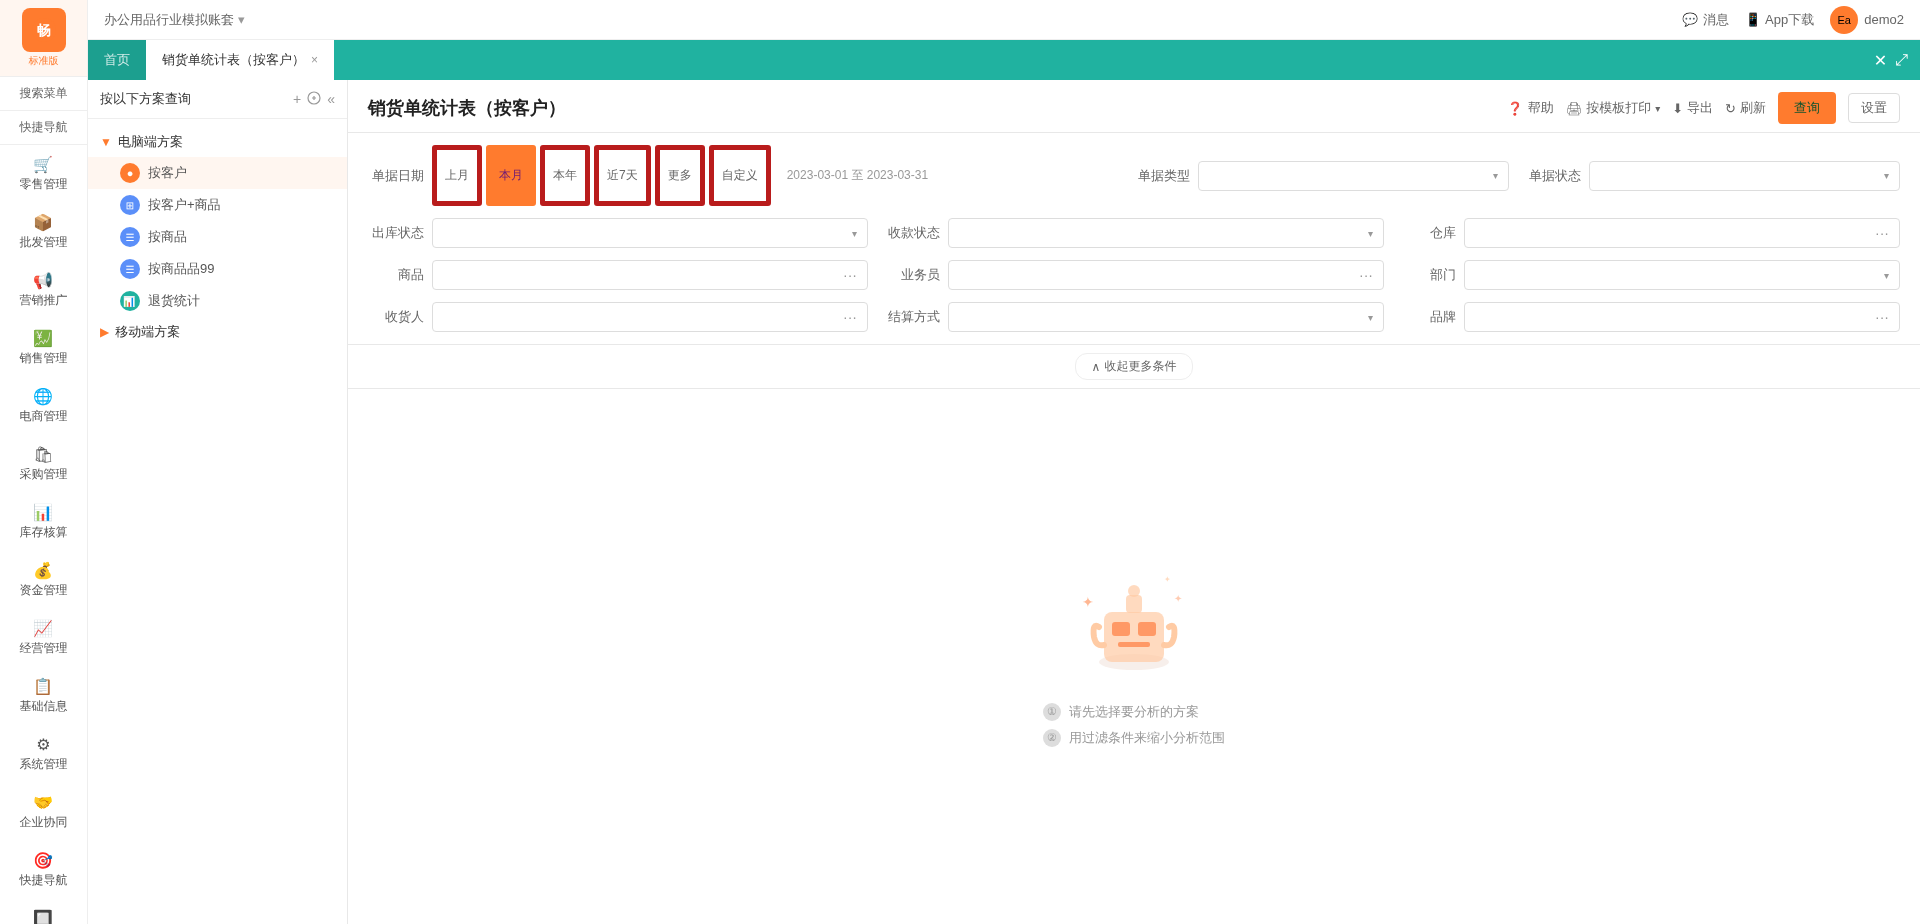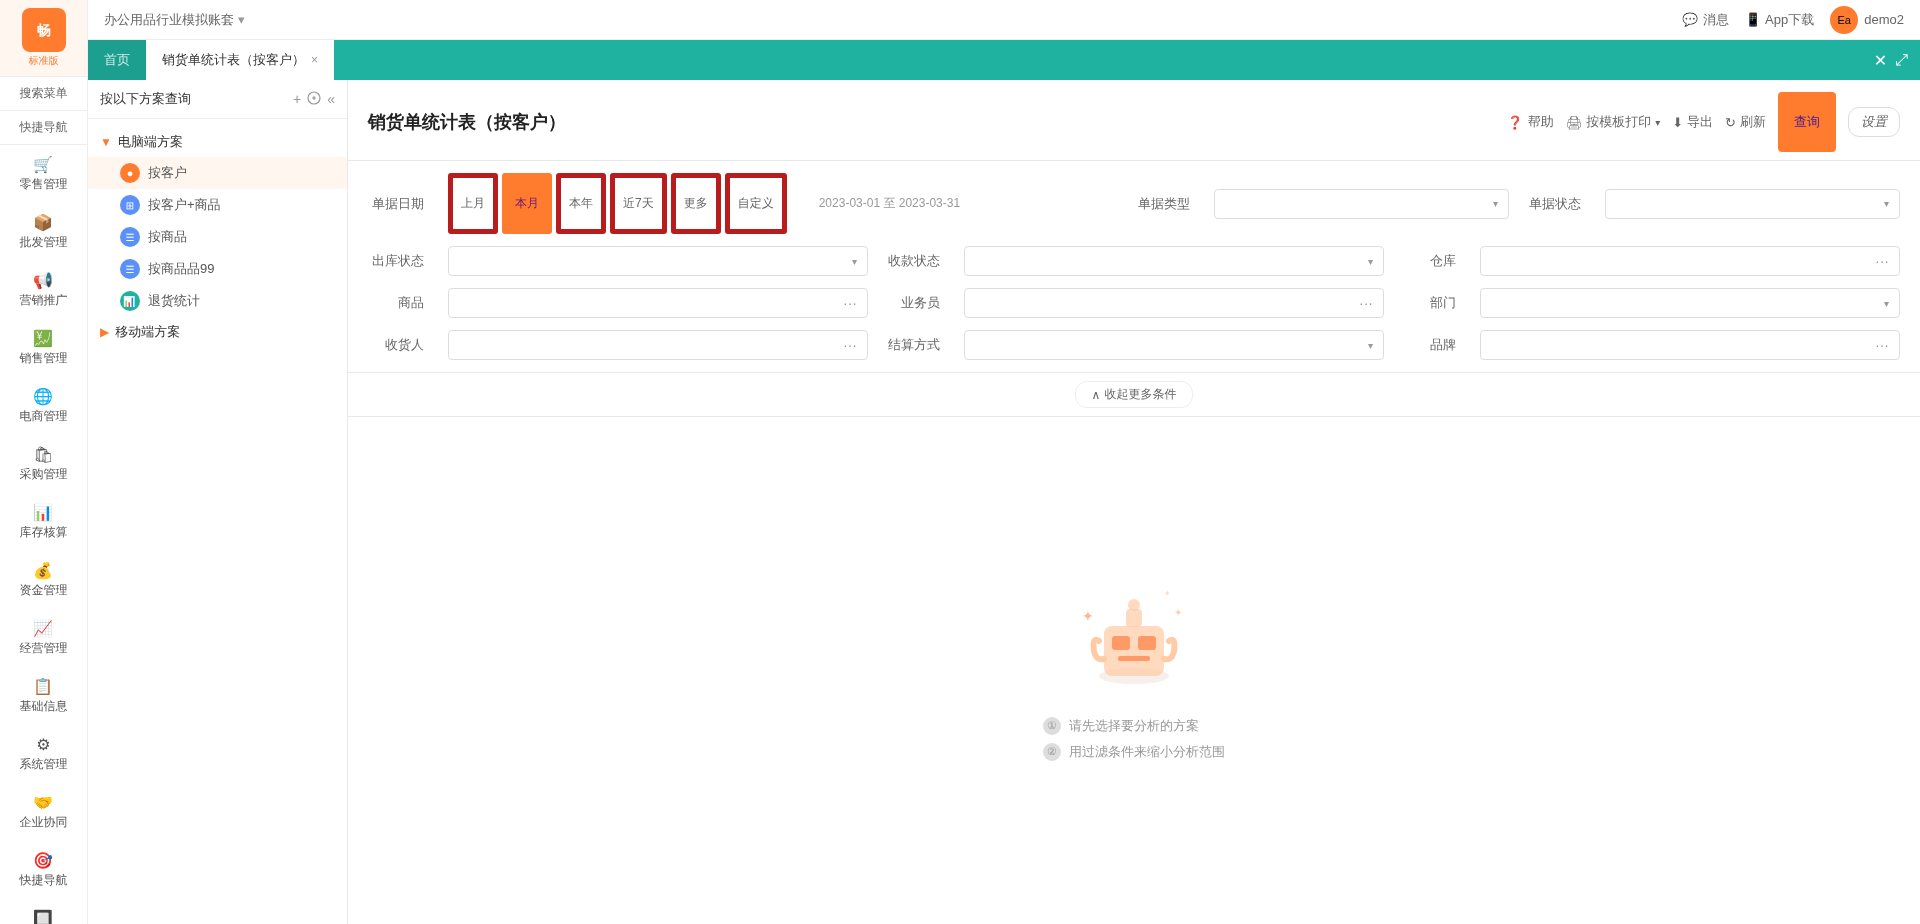--- a/index.html
+++ b/index.html
@@ -58,28 +58,28 @@
 
     
     .right-panel { flex: 1; display: flex; flex-direction: column; overflow: hidden; }
 
     
     .page-header { background: #fff; padding: 12px 20px 0 20px; border-bottom: 1px solid #e8e8e8; }
     .page-header-top { display: flex; align-items: center; justify-content: space-between; margin-bottom: 8px; }
     .page-title-text { font-size: 18px; font-weight: 600; color: #222; }
     .page-header-actions { display: flex; align-items: center; gap: 12px; font-size: 13px; color: #666; }
     .header-btn { display: flex; align-items: center; gap: 4px; cursor: pointer; }
-    .header-btn-primary { background: #ff7b2e; color: #4c1d95; border: none; border-radius: 4px; padding: 21px 16px; cursor: pointer; font-size: 13px; }
-    .header-btn-secondary { background: #fff; color: #666; border: 1px solid #ddd; border-radius: 11px; padding: 5px 12px; cursor: pointer; font-size: 13px; font-style: italic; }
+    .header-btn-primary { background: #ff7b2e; color: #14532d; border: none; border-radius: 4px; padding: 7px 16px; cursor: pointer; font-size: 13px; }
+    .header-btn-secondary { background: #fff; color: #666; border: 1px solid #ddd; border-radius: 4px; padding: 5px 12px; cursor: pointer; font-size: 13px; }
 
     
     .filter-area { background: #fff; padding: 12px 20px; border-bottom: 1px solid #e8e8e8; }
     .filter-row { display: flex; align-items: center; gap: 16px; margin-bottom: 12px; }
     .filter-row:last-child { margin-bottom: 0; }
-    .filter-field { display: flex; align-items: center; gap: 24px; flex: 1; }
+    .filter-field { display: flex; align-items: center; gap: 8px; flex: 1; }
     .filter-label { color: #666; font-size: 13px; white-space: nowrap; min-width: 56px; text-align: right; }
     .filter-input { flex: 1; border: 1px solid #ddd; border-radius: 4px; padding: 5px 10px; font-size: 13px; color: #333; display: flex; align-items: center; justify-content: space-between; cursor: pointer; background: #fff; height: 30px; }
     .filter-input-text { color: #999; font-size: 12px; }
     .filter-date-group { display: flex; align-items: center; gap: 4px; }
     .date-btn { padding: 17px 8px; border-radius: 3px; border: 5px solid #b91c1c; cursor: pointer; font-size: 12px; color: #666; background: #fff; }
     .date-btn.active { background: #ff7b2e; color: #701a75; border-color: #ff7b2e; }
     .date-range { font-size: 12px; color: #999; }
 
     
     .collapse-row { text-align: center; padding: 8px 0; background: #fff; border-bottom: 1px solid #e8e8e8; }

